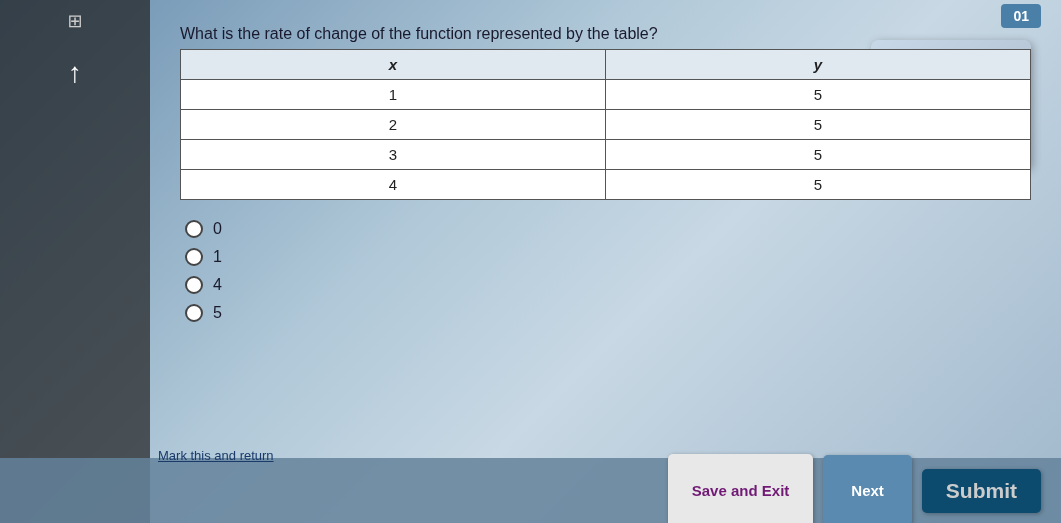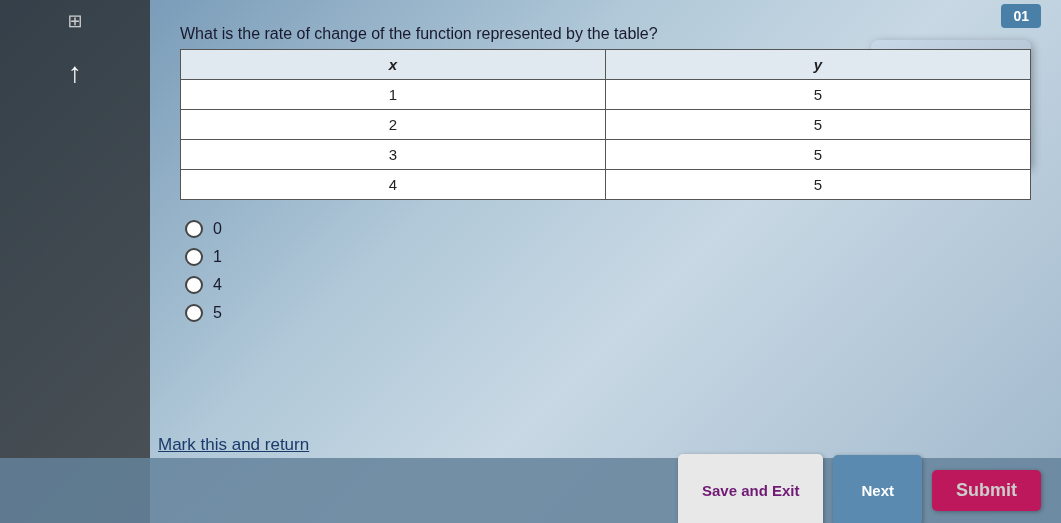--- a/index.html
+++ b/index.html
@@ -198,36 +198,36 @@
       border: none;
       padding: 27px 28px;
       font-size: 15px;
       font-weight: 600;
       border-radius: 5px;
       cursor: pointer;
       box-shadow: 1px 1px 4px rgba(0,0,0,0.3);
     }
 
     .btn-submit {
-      background: #be185d;
+      background: #0c4a6e;
       color: #ccc;
       border: none;
       padding: 10px 24px;
-      font-size: 18px;
+      font-size: 21px;
       font-weight: 600;
       border-radius: 5px;
       cursor: pointer;
       box-shadow: 1px 1px 4px rgba(0,0,0,0.3);
     }
 
     .mark-return {
       position: absolute;
-      bottom: 68px;
+      bottom: 60px;
       left: 158px;
-      font-size: 17px;
+      font-size: 13px;
       color: #1a3a6a;
       text-decoration: underline;
       cursor: pointer;
     }
 
     
     .grid-lines {
       position: absolute;
       inset: 0;
       display: grid;

